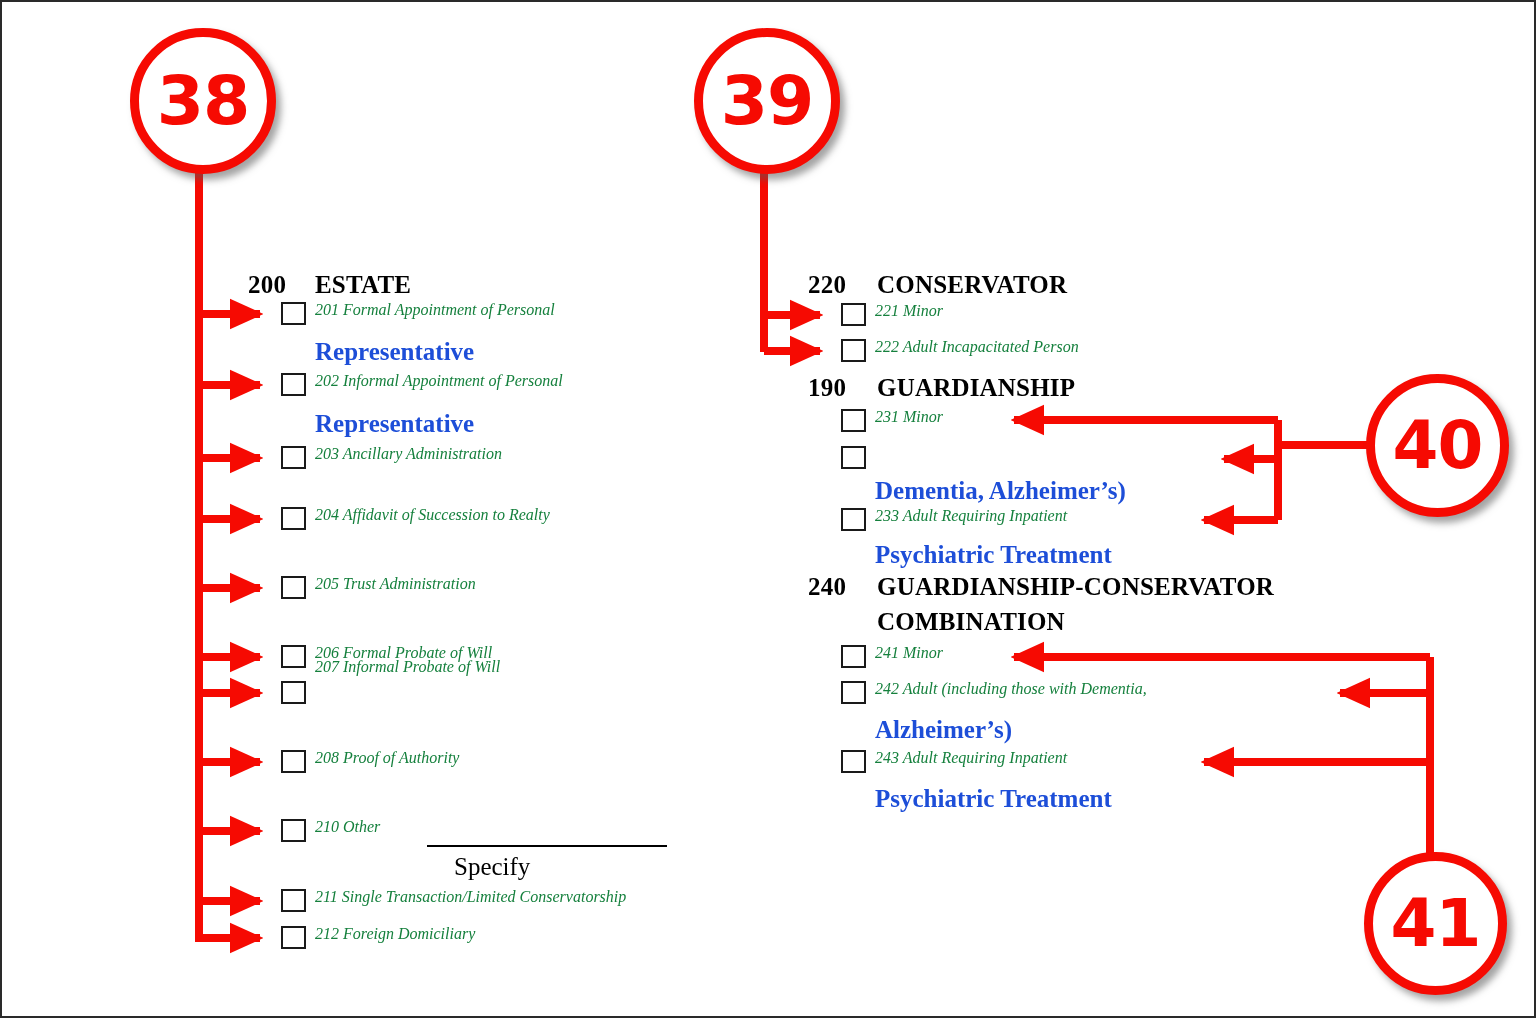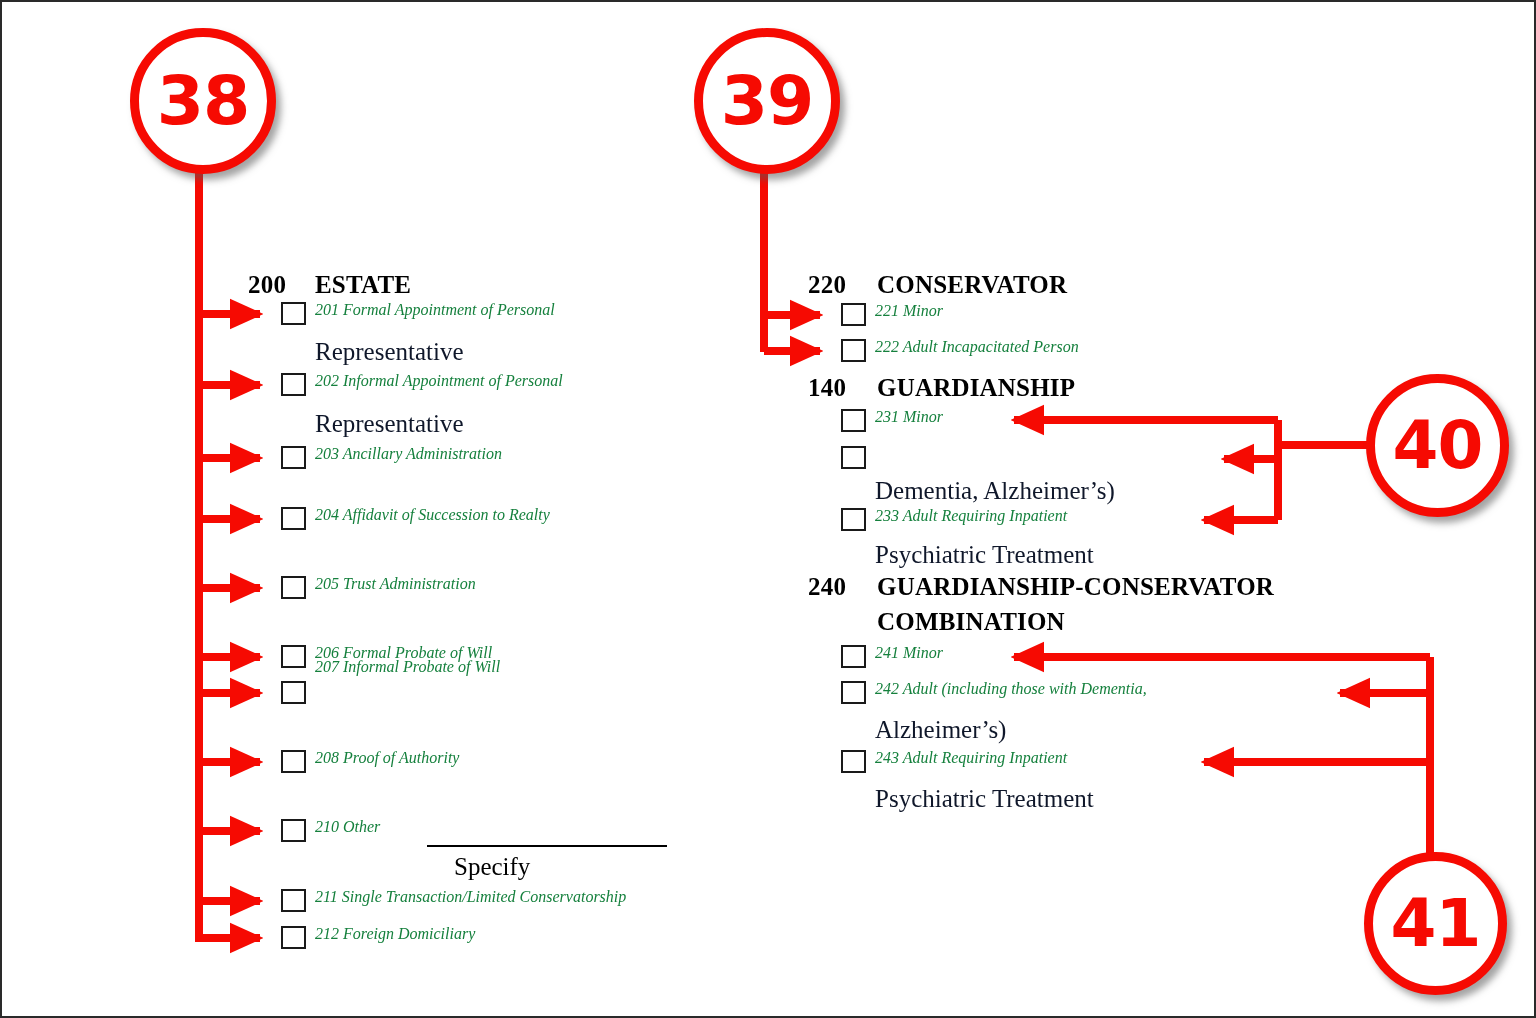--- a/index.html
+++ b/index.html
@@ -25,21 +25,21 @@
   .cb{
     position:absolute;width:25px;height:23px;
     border:2px solid #1a1a1a;background:#fff;box-sizing:border-box;
   }
   .itm{
     position:absolute;font-size:16px;color:#15803d;white-space:nowrap;
     line-height:1.0;
     font-style:italic;
   }
   .cont{
-    position:absolute;font-size:25px;color:#0f172a;white-space:nowrap;
+    position:absolute;font-size:25px;color:#1d4ed8;white-space:nowrap;font-weight:bold;
   }
   .rule{
     position:absolute;height:0;border-bottom:2px solid #000;
   }
   .specify{
     position:absolute;font-size:25px;color:#000;white-space:nowrap;
   }
 
   
   .ann-svg{position:absolute;left:0;top:0;width:1536px;height:1018px;
@@ -166,21 +166,21 @@
 
     <div class="grp-num" style="left:806px;top:269px;">220</div>
     <div class="grp-title" style="left:875px;top:269px;">CONSERVATOR</div>
 
     <div class="cb" style="left:839px;top:301px;"></div>
     <div class="itm" style="left:873px;top:301px;">221 Minor</div>
 
     <div class="cb" style="left:839px;top:337px;"></div>
     <div class="itm" style="left:873px;top:337px;">222 Adult Incapacitated Person</div>
 
-    <div class="grp-num" style="left:806px;top:372px;">140</div>
+    <div class="grp-num" style="left:806px;top:372px;">190</div>
     <div class="grp-title" style="left:875px;top:372px;">GUARDIANSHIP</div>
 
     <div class="cb" style="left:839px;top:407px;"></div>
     <div class="itm" style="left:873px;top:407px;">231 Minor</div>
 
     <div class="cb" style="left:839px;top:444px;"></div>
     <div class="cont" style="left:873px;top:475px;">Dementia, Alzheimer’s)</div>
 
     <div class="cb" style="left:839px;top:506px;"></div>
     <div class="itm" style="left:873px;top:506px;">233 Adult Requiring Inpatient</div>

